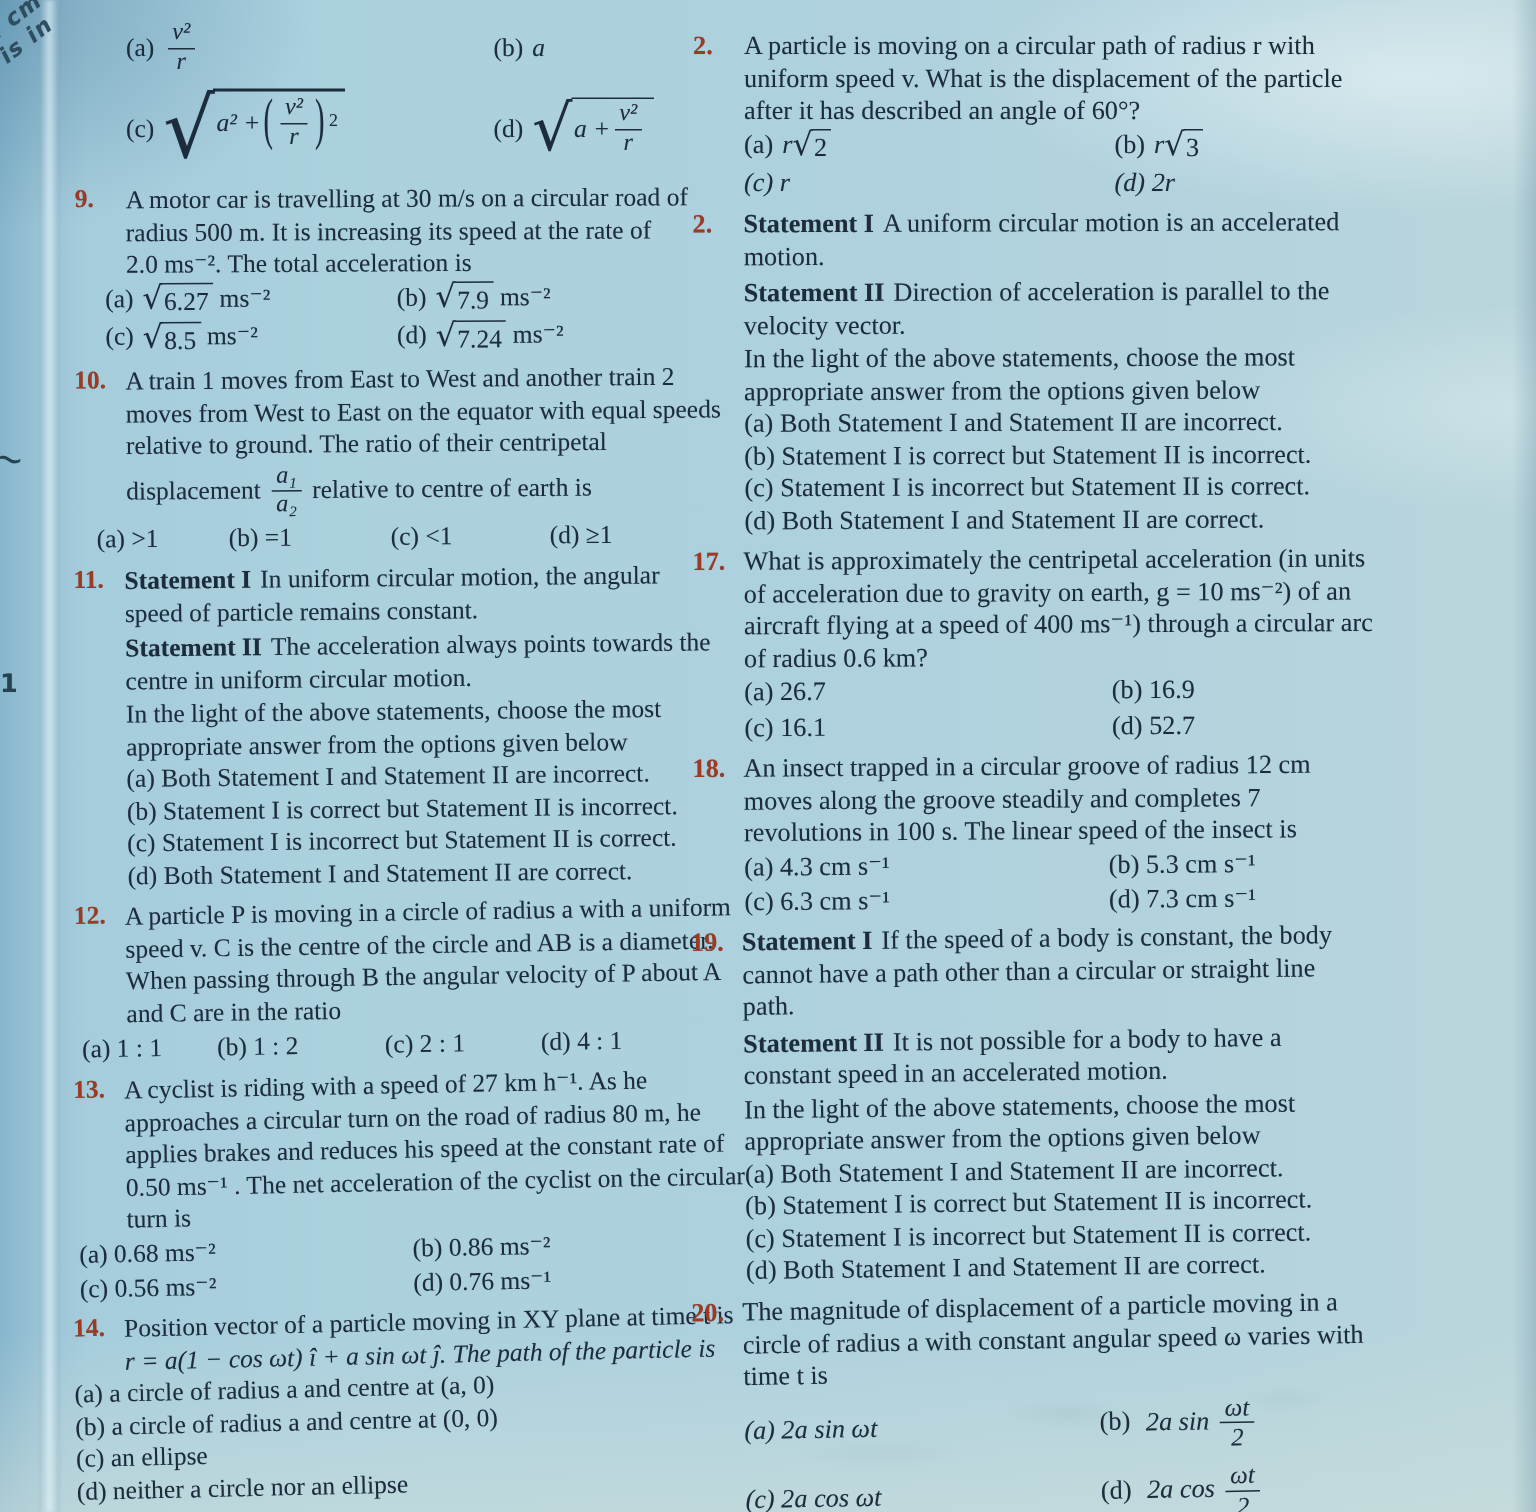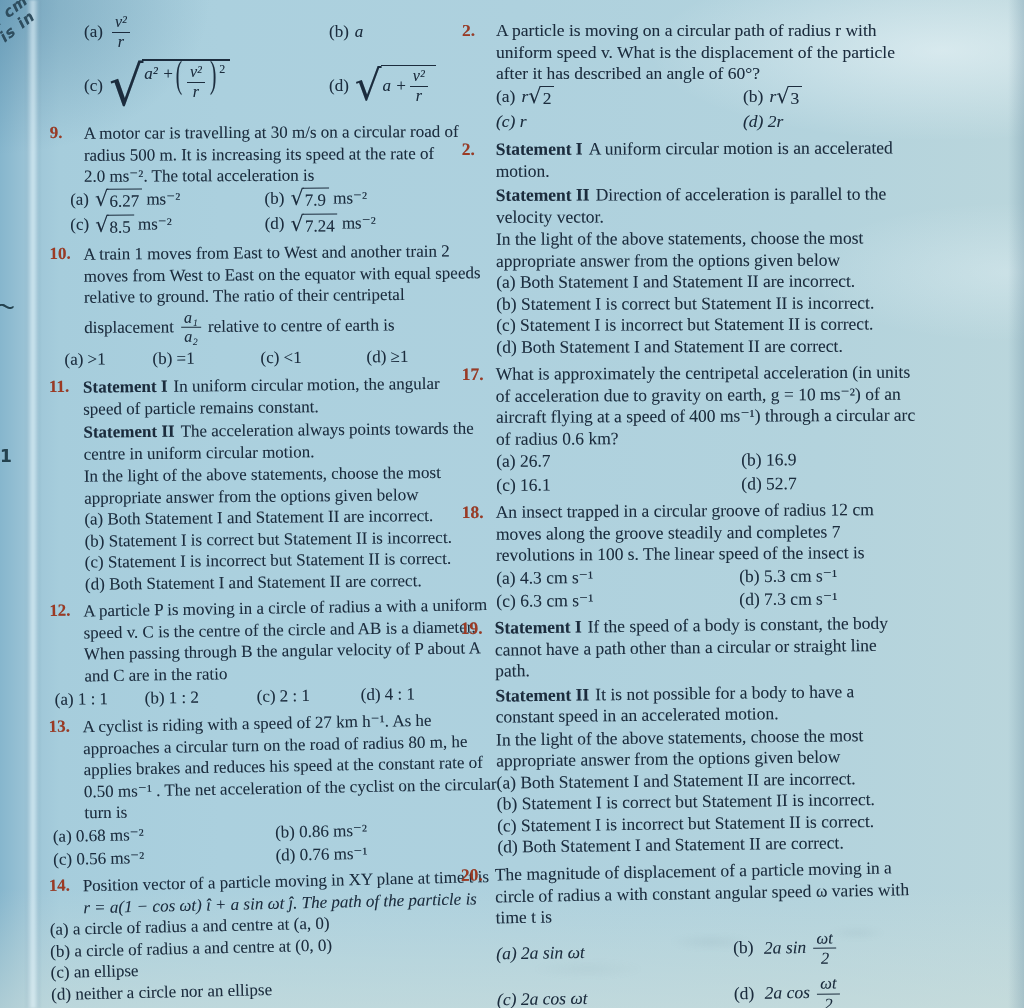--- a/index.html
+++ b/index.html
@@ -53,21 +53,21 @@
     line-height:1.05;font-size:0.95em;font-style:italic;margin:0 3px;}
   .frac .fn{border-bottom:1.4px solid currentColor;padding:0 3px 1px;}
   .frac .fd{padding-top:1px;}
 
   
   .sq{display:inline-flex;align-items:flex-start;vertical-align:middle;}
   .sq .rad{line-height:1;margin-right:-1px;font-family:"DejaVu Sans",sans-serif;font-weight:400;}
   .sq .arg{border-top:1.5px solid currentColor;padding:1px 3px 0 2px;}
   .sq.inline .rad{font-size:21px;}
   .sq.big .rad{font-size:54px;transform:scaleY(1.02);transform-origin:top;}
-  .sq.big .arg{display:inline-flex;align-items:flex-start;padding:3px 5px 2px 2px;border-top-width:2px;}
+  .sq.big .arg{display:inline-flex;align-items:center;padding:3px 5px 2px 2px;border-top-width:2px;}
   .sq.med .rad{font-size:42px;transform-origin:top;}
   .sq.med .arg{display:inline-flex;align-items:center;padding:2px 5px 1px 2px;}
   .paren{display:inline-block;font-size:19px;transform:scaleY(2.0);margin:0 2px;font-weight:300;}
   .sup{font-size:12px;vertical-align:top;position:relative;top:-2px;margin-left:1px;}
   .it{font-style:italic;}
   .carry{margin-bottom:10px;}
   .carry .row1{display:flex;margin-bottom:8px;}
   .carry .row2{display:flex;align-items:flex-start;}
   .lbl{margin-right:6px;}
 </style>

